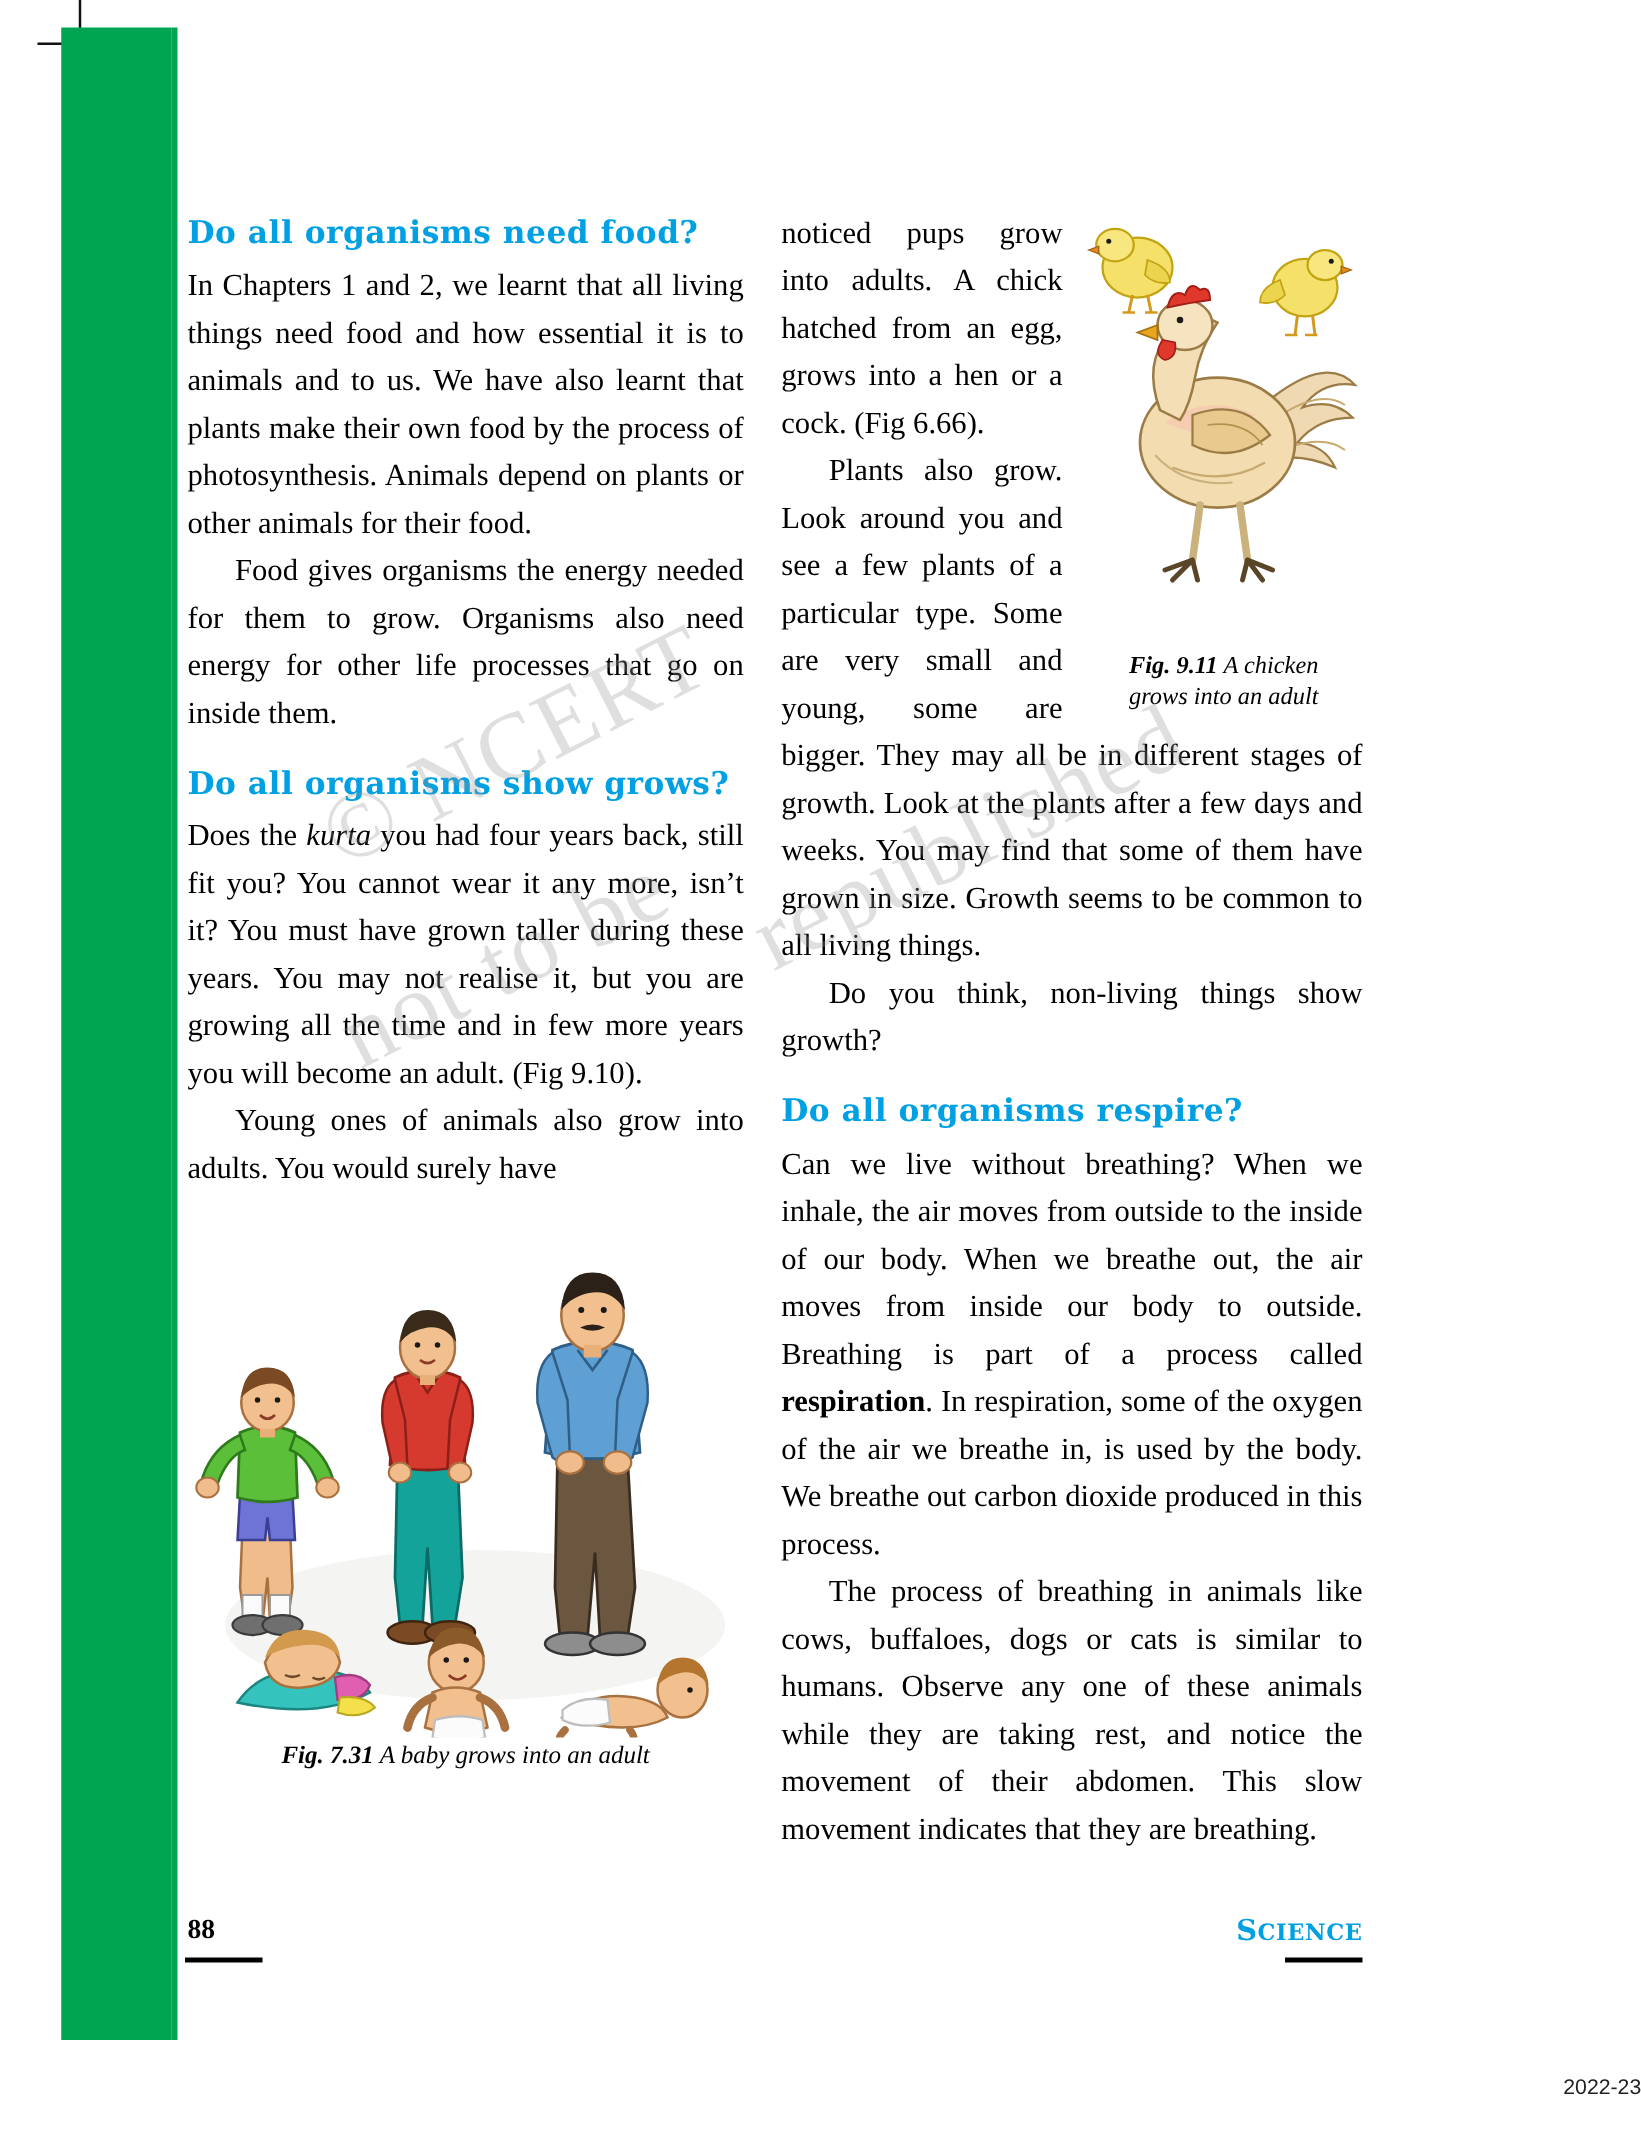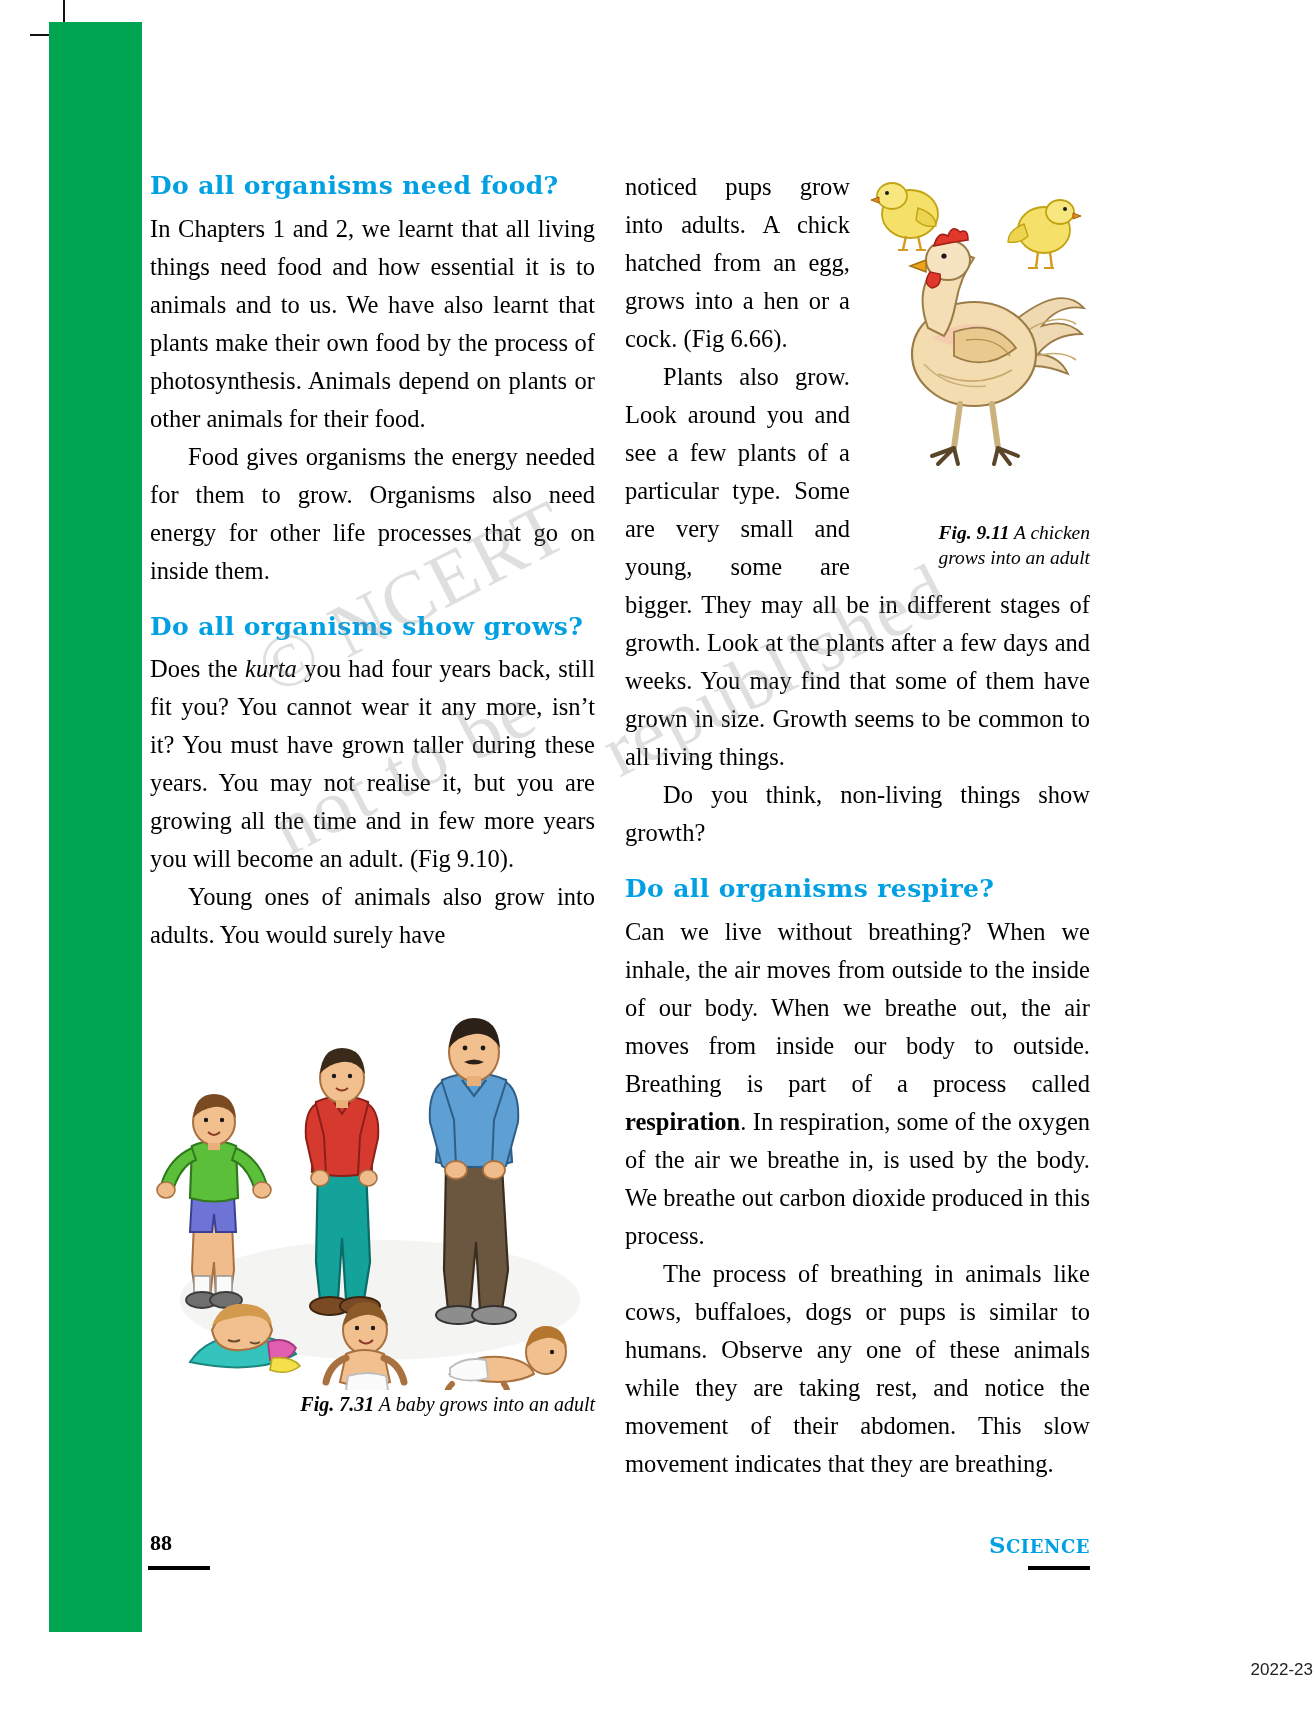--- a/index.html
+++ b/index.html
@@ -131,21 +131,21 @@
     float: right;
     width: 222px;
     margin: 0 0 6px 18px;
     shape-margin: 6px;
   }
 
   .fig-caption {
     font-size: 19.5px;
     line-height: 25px;
     font-style: italic;
-    text-align: right;
+    text-align: center;
     margin-top: 4px;
   }
   .fig-caption .lbl {
     font-weight: bold;
     font-style: italic;
   }
 
   
   .fig910 {
     margin-top: 16px;
@@ -445,21 +445,21 @@
       <p class="body">noticed pups grow into adults. A chick hatched from an egg, grows into a hen or a cock. (Fig 6.66).</p>
 
       <p class="body indent">Plants also grow. Look around you and see a few plants of a particular type. Some are very small and young, some are bigger. They may all be in different stages of growth. Look at the plants after a few days and weeks. You may find that some of them have grown in size. Growth seems to be common to all living things.</p>
 
       <p class="body indent">Do you think, non-living things show growth?</p>
 
       <h2 class="heading second">Do all organisms respire?</h2>
 
       <p class="body"><span>Can we live without breathing? When we inhale, the air moves from outside to the inside of our body. When we breathe out, the air moves from inside our body to outside. Breathing is part of a process called </span><span class="bold">respiration</span><span>. In respiration, some of the oxygen of the air we breathe in, is used by the body. We breathe out carbon dioxide produced in this process.</span></p>
 
-      <p class="body indent">The process of breathing in animals like cows, buffaloes, dogs or pups is similar to humans. Observe any one of these animals while they are taking rest, and notice the movement of their abdomen. This slow movement indicates that they are breathing.</p>
+      <p class="body indent">The process of breathing in animals like cows, buffaloes, dogs or cats is similar to humans. Observe any one of these animals while they are taking rest, and notice the movement of their abdomen. This slow movement indicates that they are breathing.</p>
 
     </div>
   </div>
 
   <div class="footer">
     <div class="page-num">88</div>
     <div class="rule-left"></div>
     <div class="subject"><span class="cap">S</span><span>CIENCE</span></div>
     <div class="rule-right"></div>
   </div>

